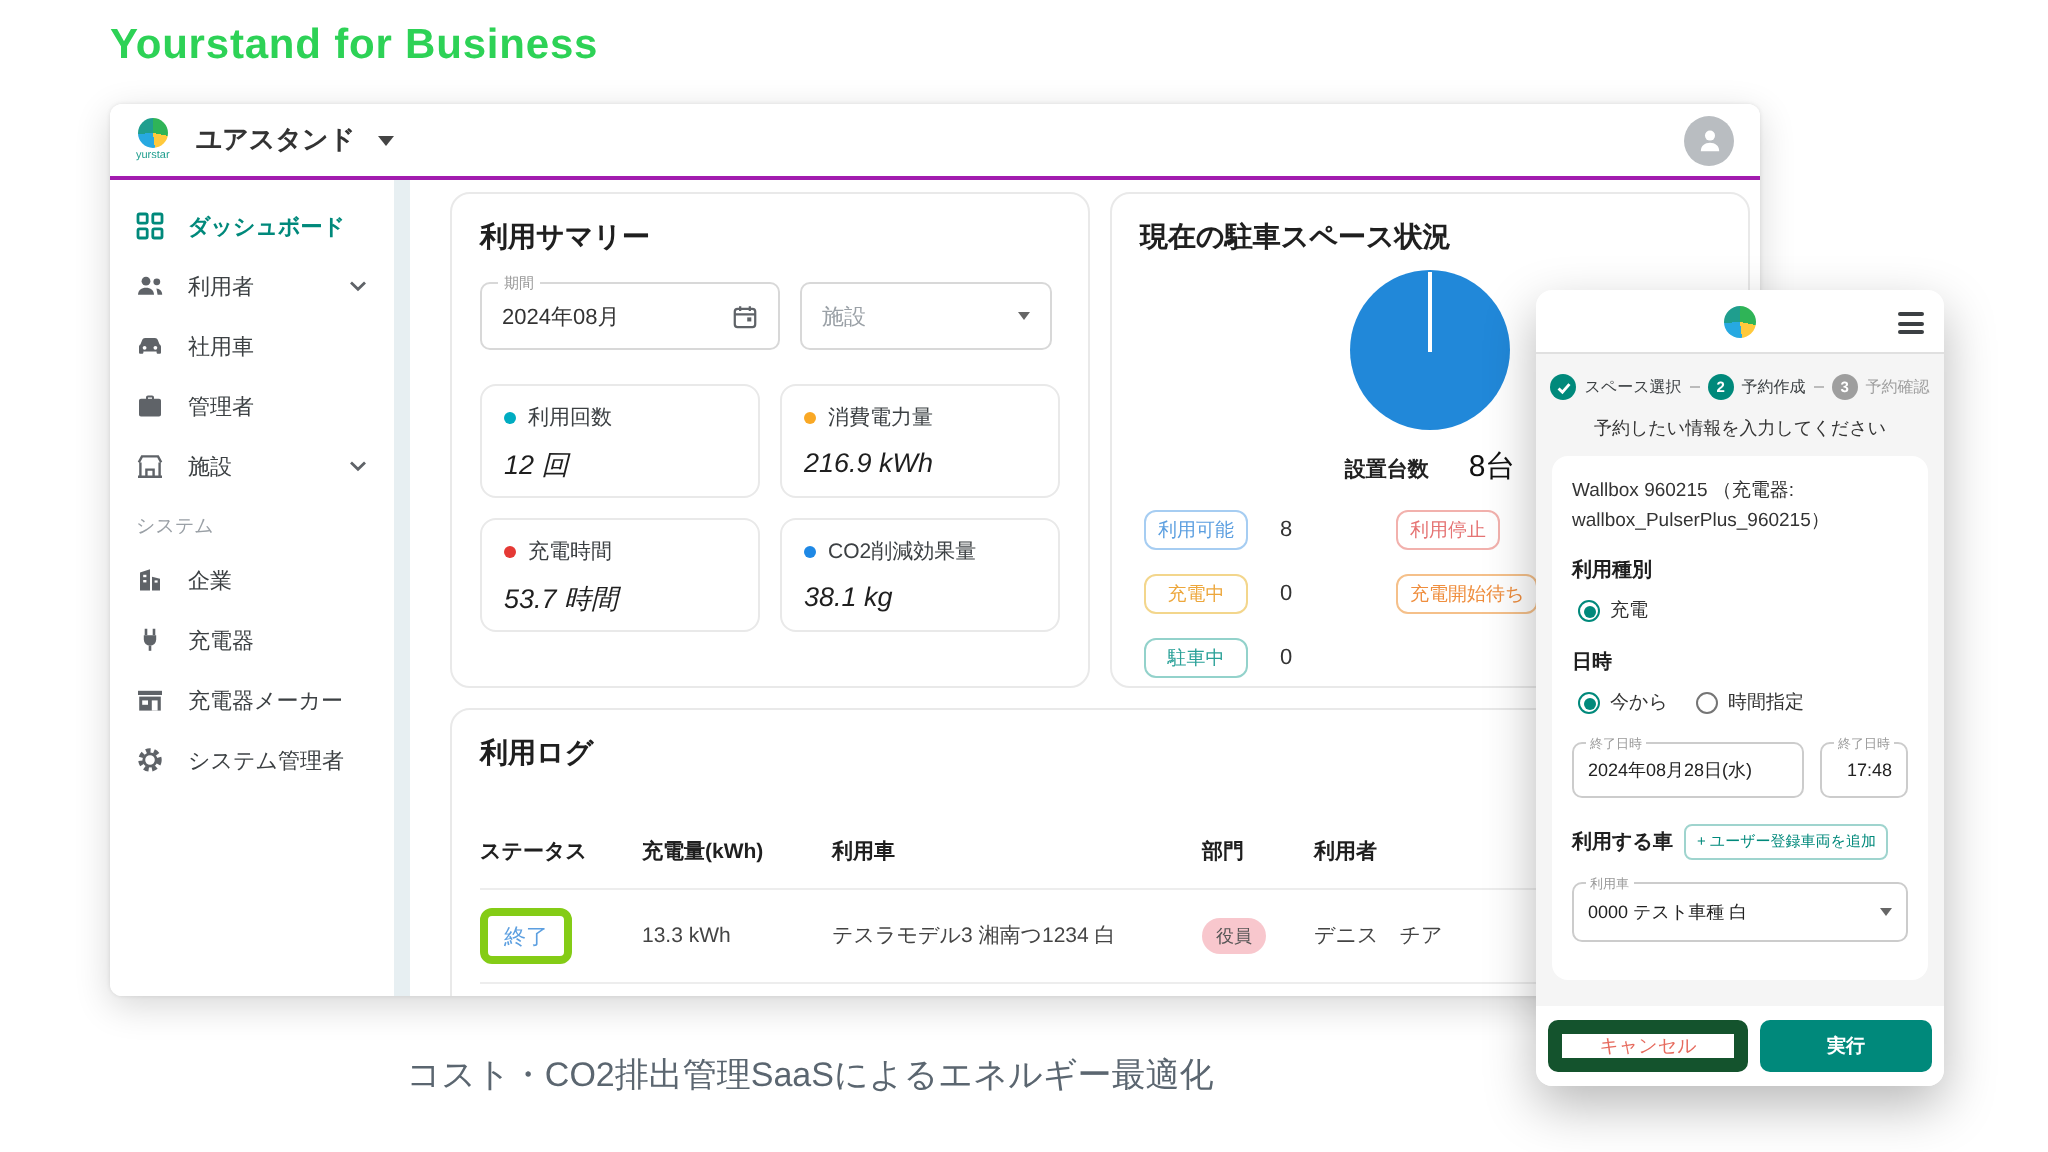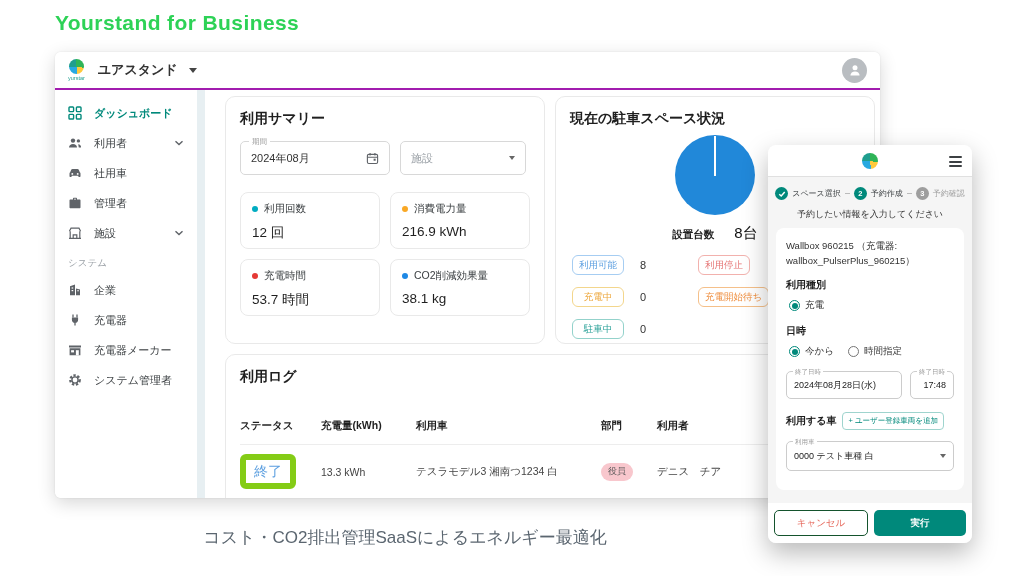--- a/index.html
+++ b/index.html
@@ -50,21 +50,21 @@
   .f-period { width:150px; justify-content:space-between; }
   .f-facility { width:126px; justify-content:space-between; }
   .gray-text { color:#9aa0a6; }
   .tri { width:0; height:0; border-left:3.5px solid transparent; border-right:3.5px solid transparent;
     border-top:4.5px solid #666; }
 
   .cards { display:grid; grid-template-columns:1fr 1fr; gap:10px; margin-top:17px; }
   .card { border:1px solid #e9e9e9; border-radius:8px; padding:9px 11px; height:57px; }
   .card-label { display:flex; align-items:center; gap:6px; font-size:10.5px; color:#3c4043; }
   .dot { width:6px; height:6px; border-radius:50%; flex:none; }
-  .card-value { font-size:13.5px; color:#1f1f1f; margin-top:8px; }
+  .card-value { font-size:13.5px; color:#1f1f1f; margin-top:8px;font-style:italic; }
 
   .panel-parking { flex:1; height:248px; padding:13px 14px; position:relative; }
   .pie-wrap { display:flex; justify-content:center; margin-top:7px; }
   .pie { width:80px; height:80px; border-radius:50%; background:#2188d9; position:relative; }
   .pie-line { position:absolute; left:50%; top:1px; width:2px; height:40px; background:#fff;
     transform:translateX(-50%); }
   .installed { display:flex; justify-content:center; gap:20px; margin-top:9px; align-items:baseline; }
   .installed-label { font-size:10.5px; font-weight:700; color:#222; }
   .installed-value { font-size:15px; font-weight:400; color:#111; }
   .badge-col { position:absolute; display:flex; flex-direction:column; gap:12px; }
@@ -81,22 +81,22 @@
   .badge-num { font-size:11px; color:#333; }
 
   .log-panel { margin-top:10px; height:170px; padding:13px 14px; }
   .log-table { margin-top:33px; }
   .log-header { display:flex; font-size:10.5px; font-weight:700; color:#1f1f1f;
     padding-bottom:11px; border-bottom:1px solid #ededed; }
   .log-row { display:flex; align-items:center; padding:9px 0; border-bottom:1px solid #ededed;
     font-size:10.5px; color:#444; }
   .col-status { width:81px; } .col-kwh { width:95px; } .col-car { width:185px; }
   .col-dept { width:56px; } .col-user { flex:1; }
-  .status-pill { display:inline-block; border:6px solid #84cc16; color:#5c9fe0; border-radius:6px;
-    font-size:14px; padding:2.5px 8px; background:#fff; }
+  .status-pill { display:inline-block; border:4px solid #84cc16; color:#5c9fe0; border-radius:6px;
+    font-size:11px; padding:2.5px 8px; background:#fff; }
   .dept-badge { display:inline-block; background:#f8c7cd; color:#555; border-radius:9px;
     font-size:9px; padding:2.5px 7px; }
 
   
   .modal { position:absolute; left:768px; top:145px; width:204px; height:398px; background:#f5f5f5;
     border-radius:8px; box-shadow:0 10px 26px rgba(0,0,0,.28); z-index:20; overflow:hidden;
     display:flex; flex-direction:column; }
   .modal-header { height:32px; flex:none; background:#fff; border-bottom:1px solid #e0e0e0;
     display:flex; align-items:center; justify-content:center; position:relative; }
   .modal-logo { width:16px; height:16px; border-radius:50%;
@@ -127,21 +127,21 @@
   .m-field-value { font-size:9px; color:#222; white-space:nowrap; }
   .f-date { width:116px; } .f-time { flex:1;justify-content:flex-end; }
   .car-row { display:flex; align-items:center; gap:6px; margin-top:13px; }
   .add-chip { border:1px solid #9fd4ce; color:#00897b; font-size:7.5px; border-radius:4px;
     padding:3px 5px; background:#fff; white-space:nowrap; cursor:pointer; }
   .car-select { margin-top:11px; justify-content:space-between; height:30px; }
   .modal-footer { flex:none; background:#fff; height:40px; margin-top:13px; display:flex;
     align-items:center; gap:6px; padding:0 6px; }
   .btn { flex:1; height:26px; border-radius:5px; font-size:9.5px; display:flex;
     align-items:center; justify-content:center; cursor:pointer; }
-  .btn-cancel { border:1px solid #14532d; color:#e66a5d; background:#fff; }
+  .btn-cancel { border:7px solid #14532d; color:#e66a5d; background:#fff; }
   .btn-submit { background:#00897b; color:#fff; font-weight:600; }
 
   .caption { position:absolute; left:55px; top:526px; width:700px; text-align:center;
     font-size:17px; color:#5b6670; }
 </style>
 </head>
 <body>
 
 <div class="page-title">Yourstand for Business</div>
 

